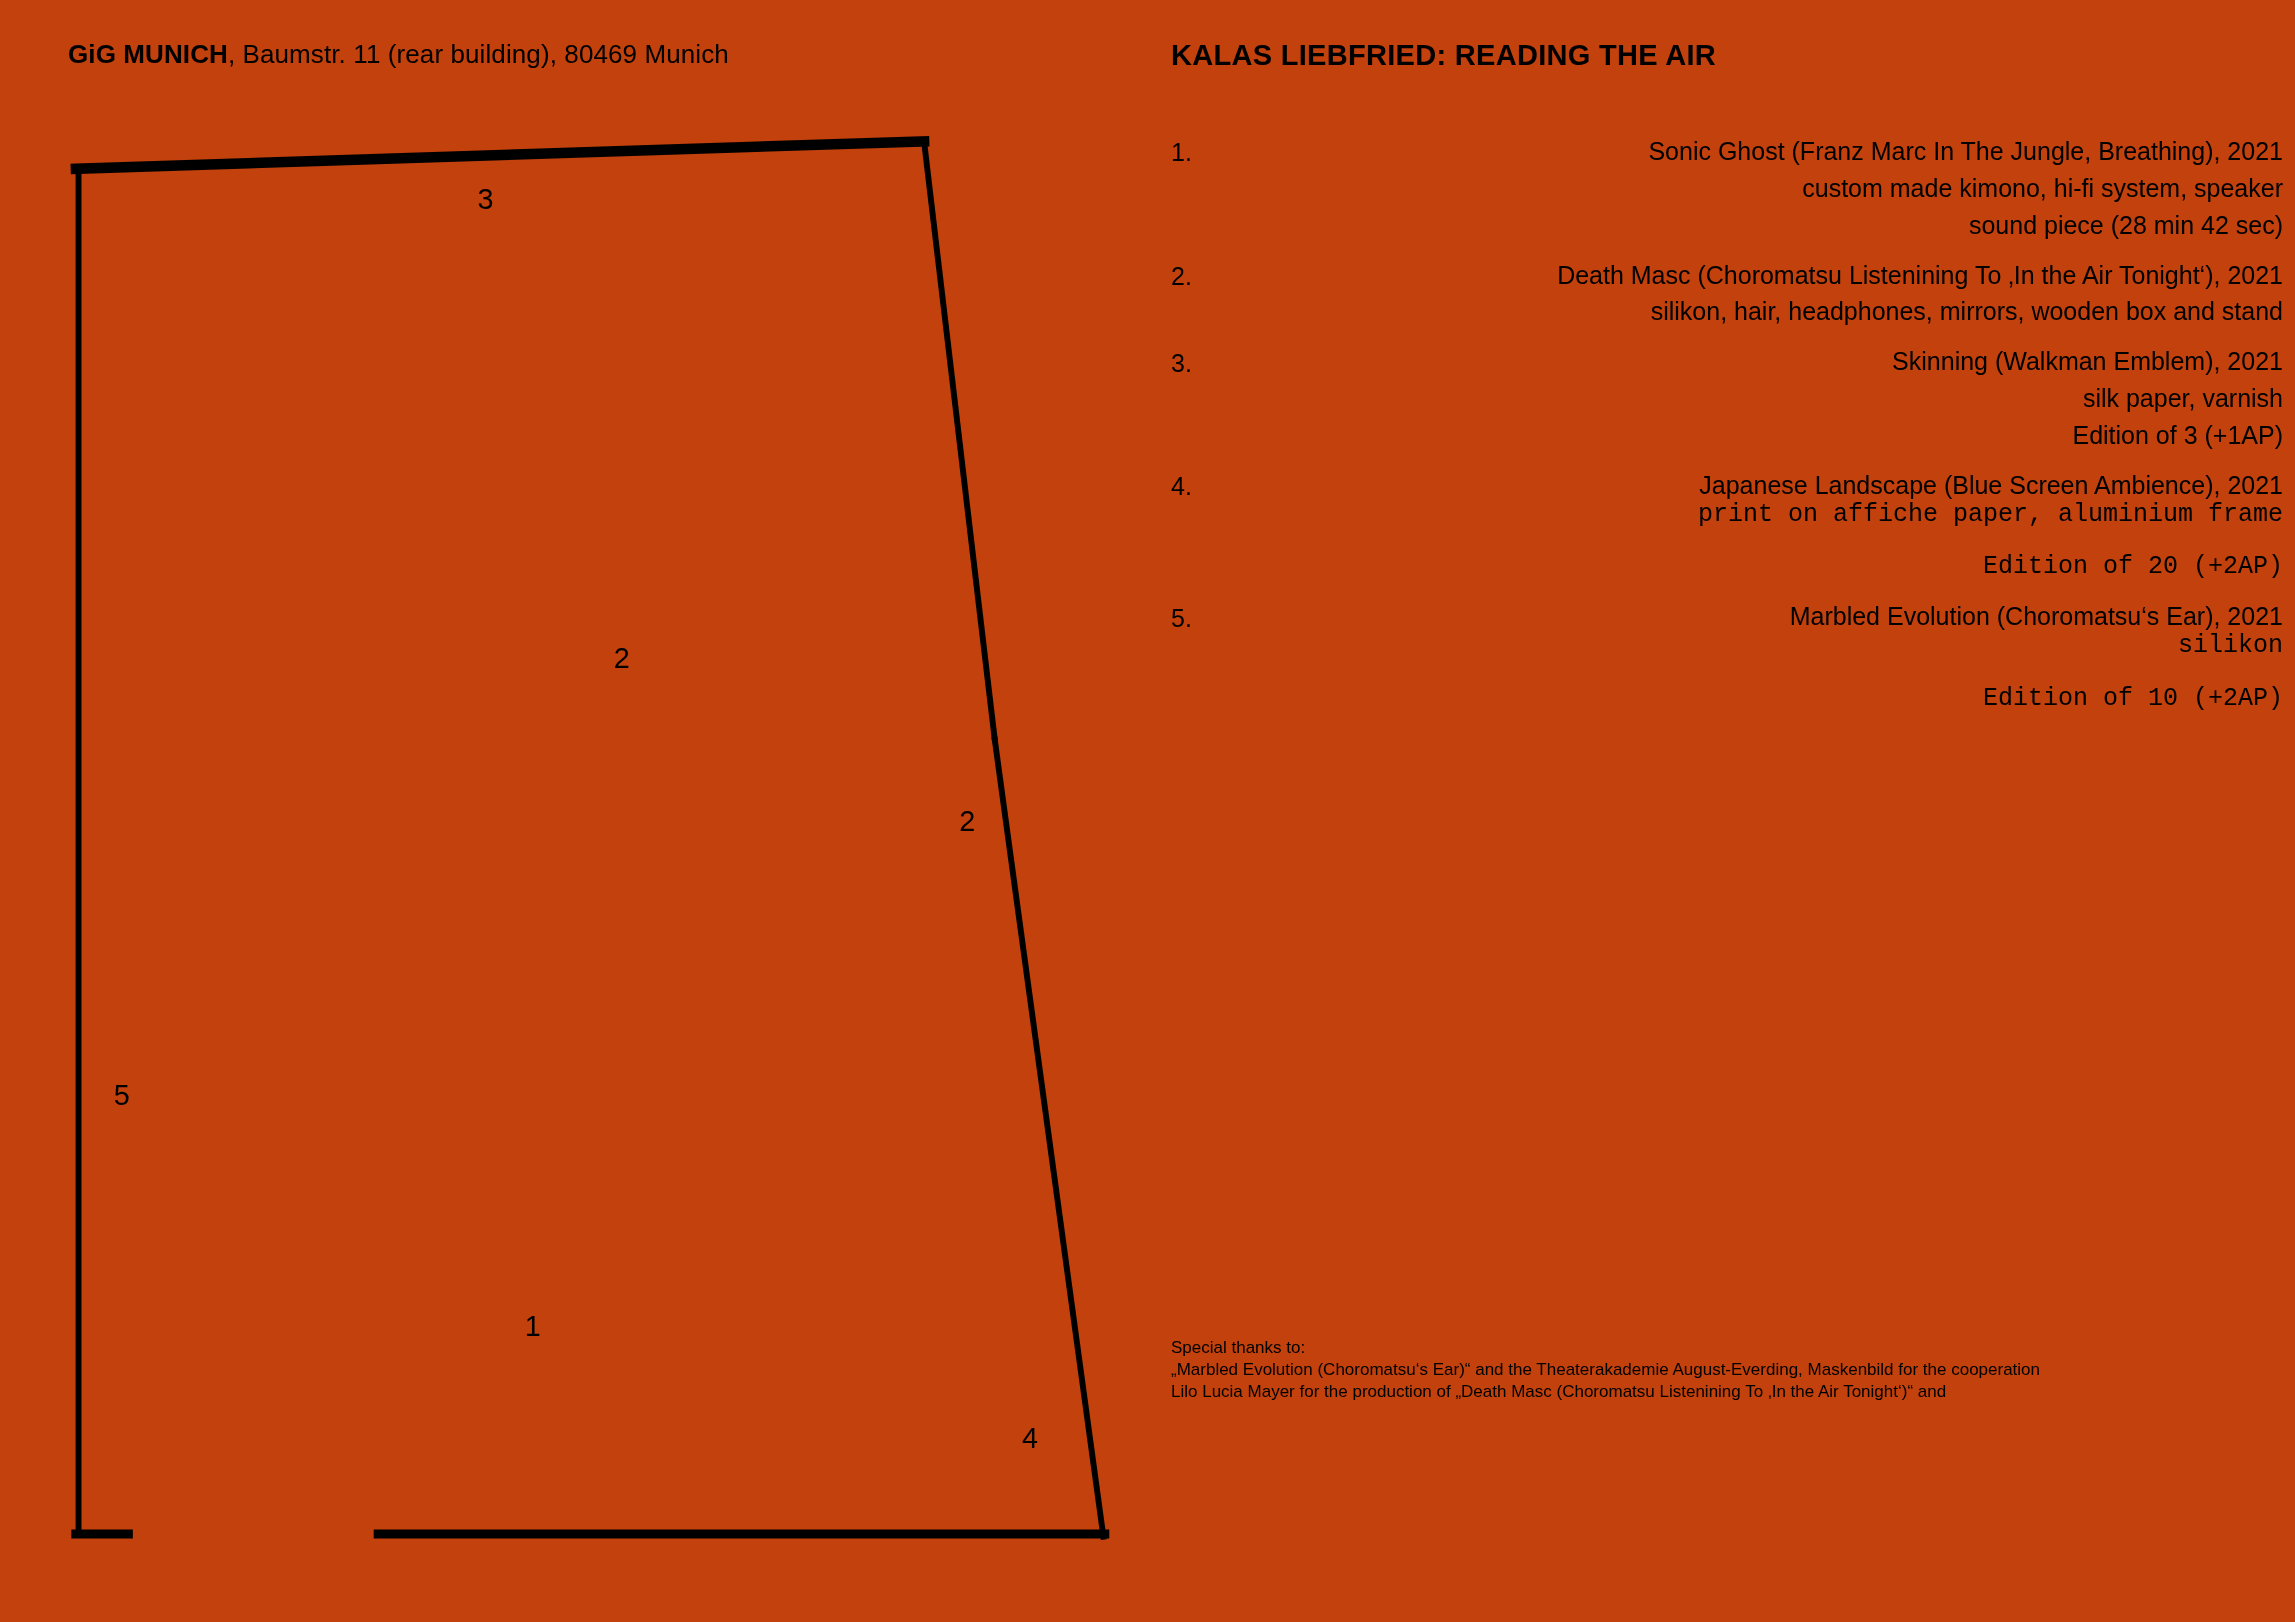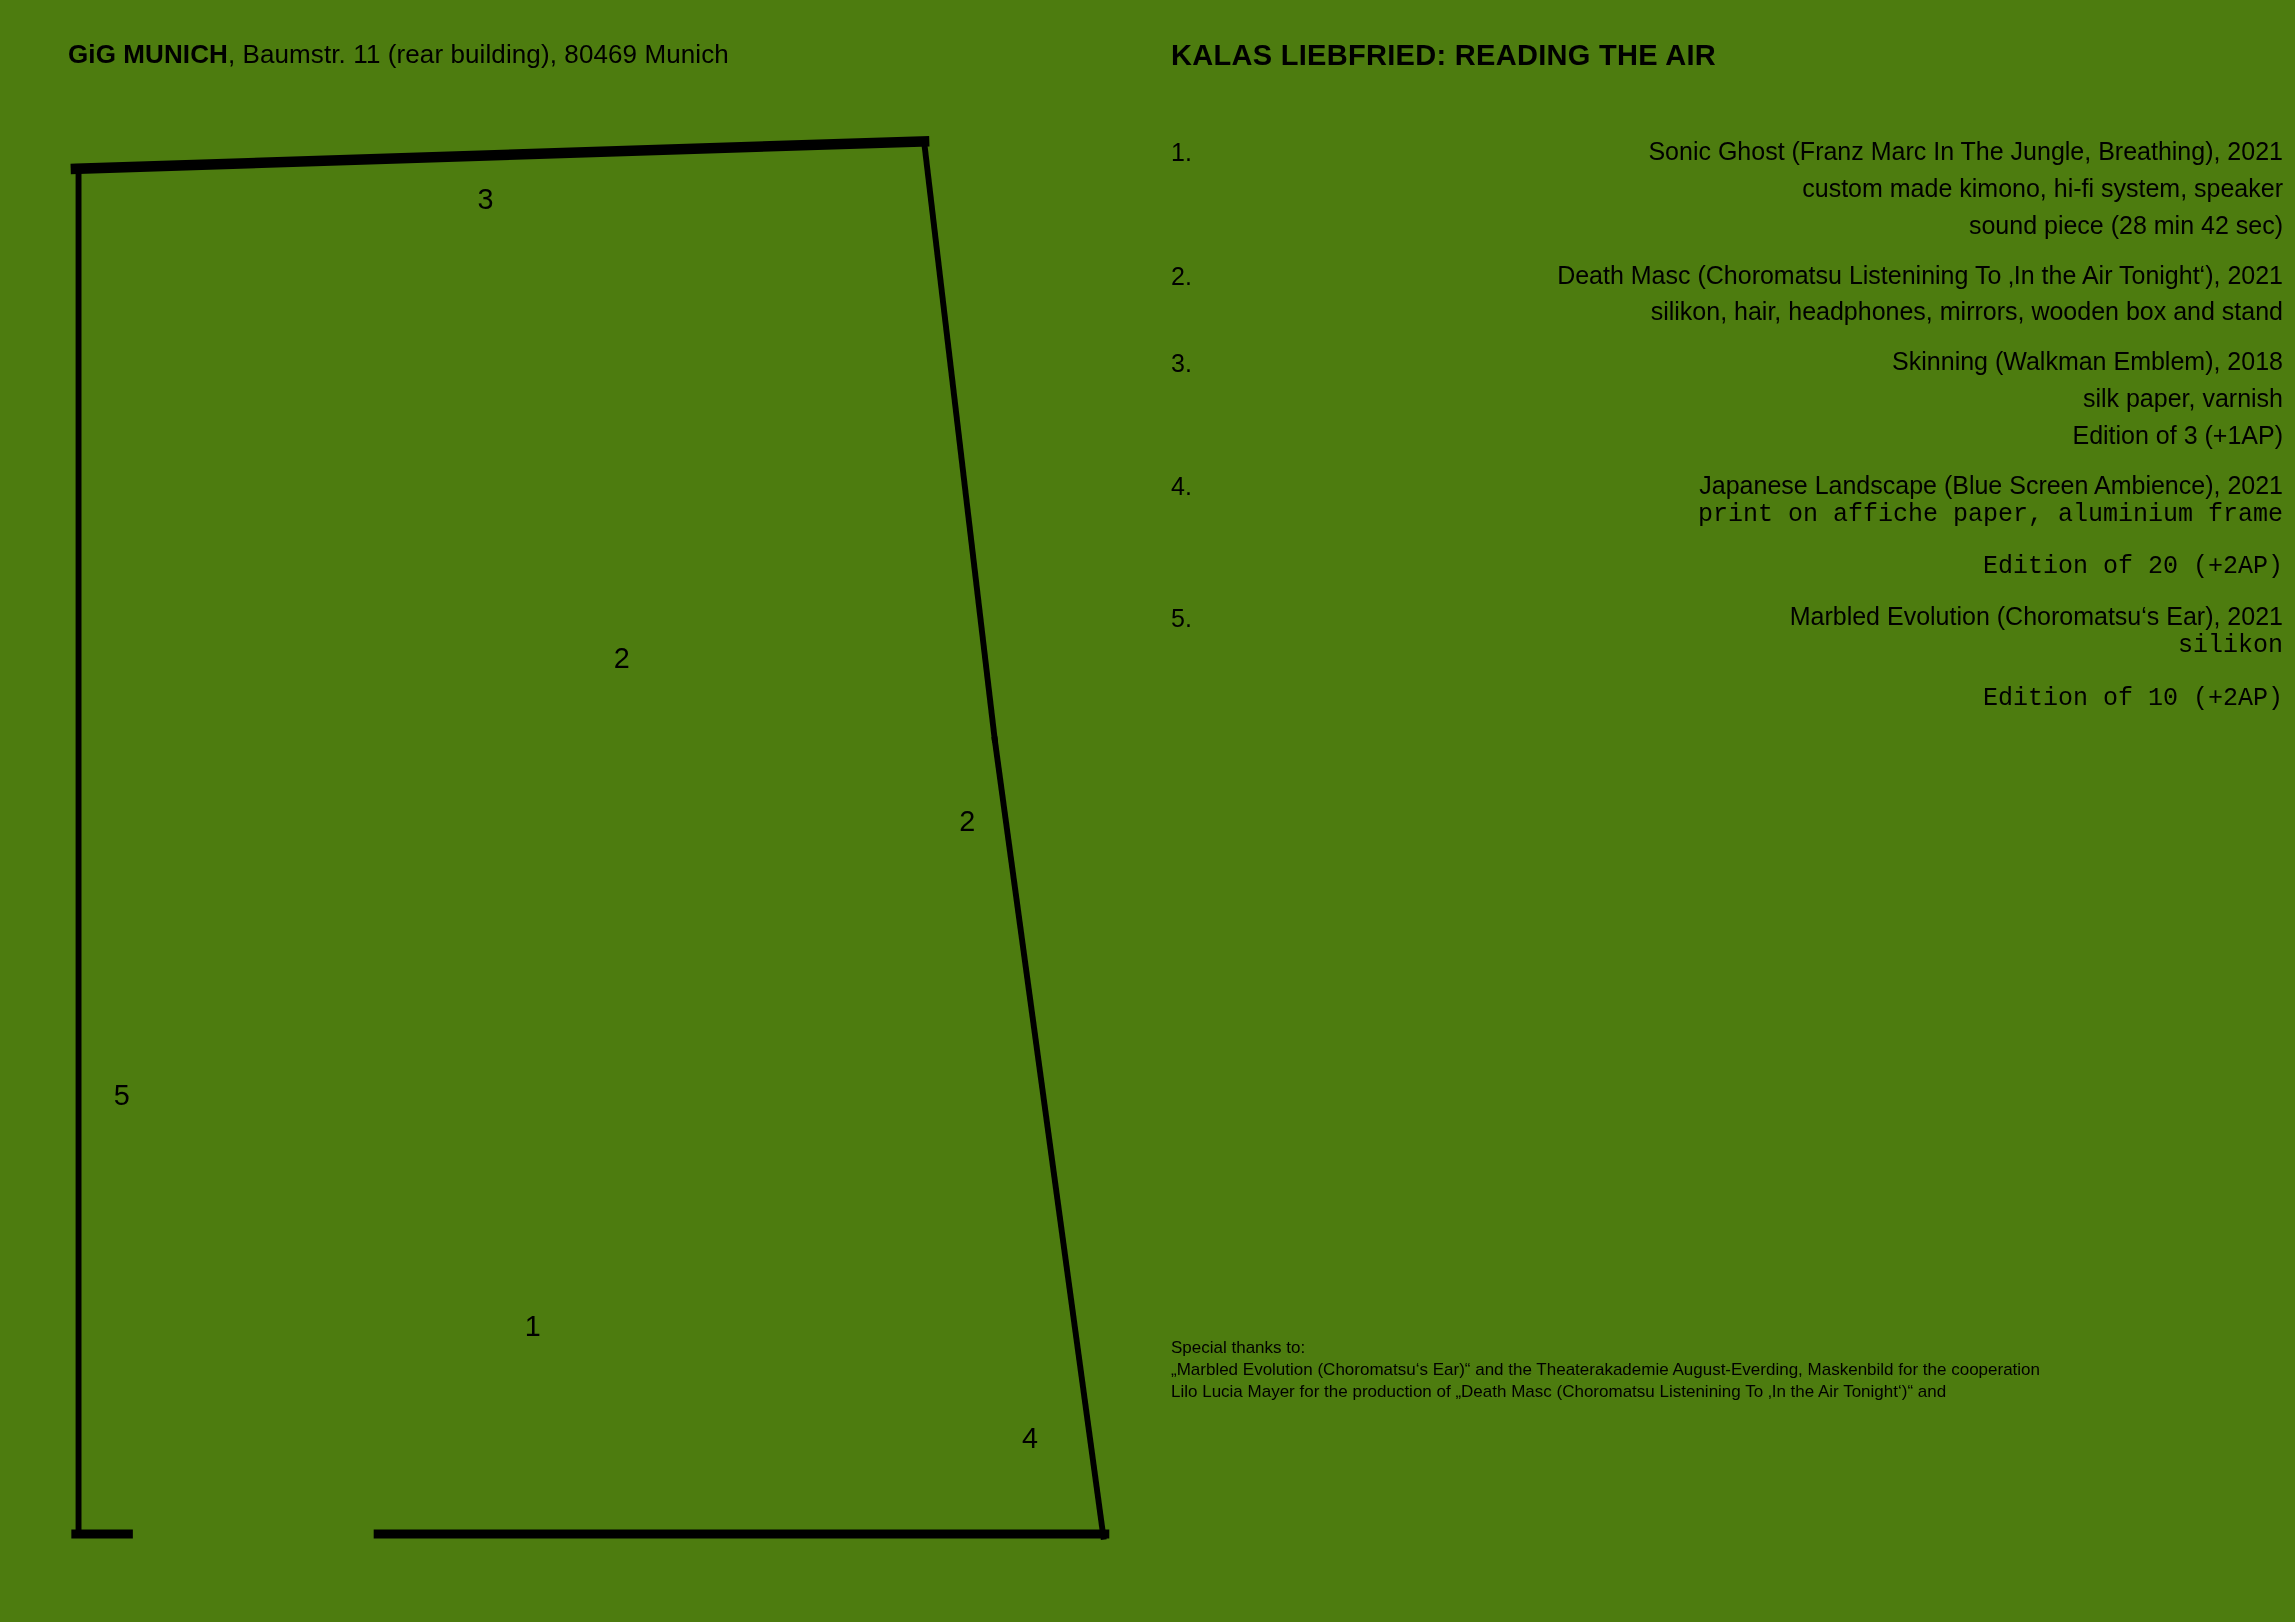--- a/index.html
+++ b/index.html
@@ -8,21 +8,21 @@
     background: #ffffff;
   }
   body {
     font-family: "Liberation Sans", sans-serif;
     color: #000000;
   }
   #page {
     position: relative;
     width: 2295px;
     height: 1623px;
-    background: #4d7c0f;
+    background: #c2410c;
     overflow: hidden;
   }
 
   
   #venue-line {
     position: absolute;
     left: 68px;
     top: 39px;
     font-size: 26px;
     letter-spacing: 0.1px;
@@ -175,21 +175,21 @@
         <div class="work">
           <div class="work-number">2.</div>
           <div class="work-lines spacing-loose">
             <div class="work-line">Death Masc (Choromatsu Listenining To ‚In the Air Tonight‘), 2021</div>
             <div class="work-line">silikon, hair, headphones, mirrors, wooden box and stand</div>
           </div>
         </div>
         <div class="work">
           <div class="work-number">3.</div>
           <div class="work-lines spacing-loose">
-            <div class="work-line">Skinning (Walkman Emblem), 2018</div>
+            <div class="work-line">Skinning (Walkman Emblem), 2021</div>
             <div class="work-line">silk paper, varnish</div>
             <div class="work-line">Edition of 3 (+1AP)</div>
           </div>
         </div>
         <div class="work">
           <div class="work-number">4.</div>
           <div class="work-lines spacing-tight">
             <div class="work-line">Japanese Landscape (Blue Screen Ambience), 2021</div>
             <div class="work-line">print on affiche paper, aluminium frame</div>
             <div class="work-line gap-before">Edition of 20 (+2AP)</div>

